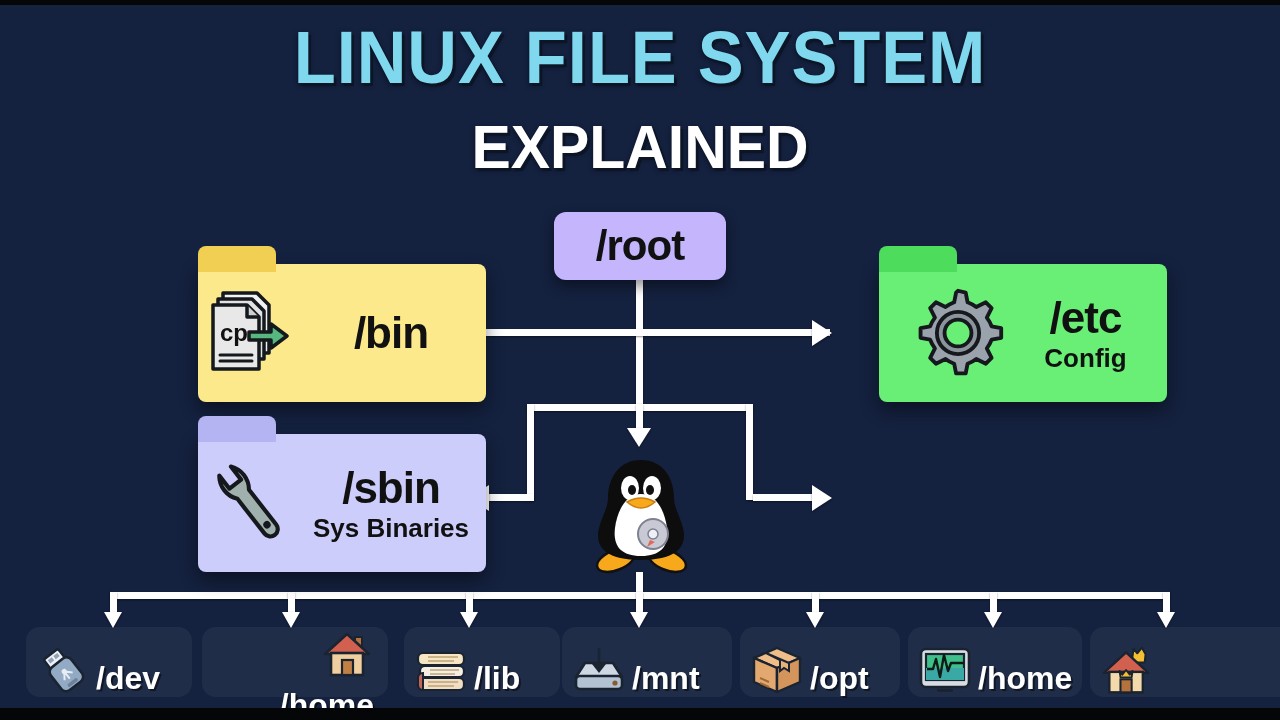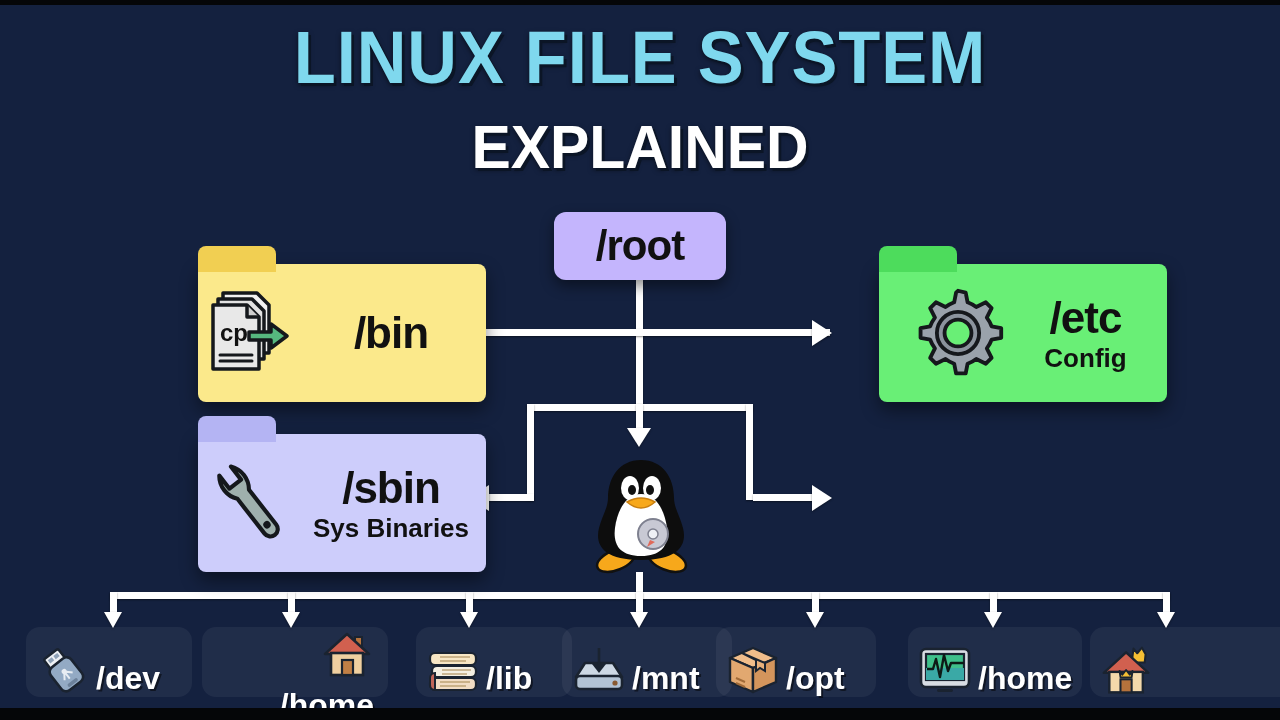--- a/index.html
+++ b/index.html
@@ -261,21 +261,21 @@
       <svg width="52" height="50" viewBox="0 0 52 50">
         <rect x="34" y="8" width="7" height="14" fill="#b5723c" stroke="#1a2330" stroke-width="2"></rect>
         <path d="M26 5 L48 25 H4 Z" fill="#d1604f" stroke="#1a2330" stroke-width="2.6" stroke-linejoin="round"></path>
         <rect x="10" y="24" width="32" height="22" fill="#f0d0a0" stroke="#1a2330" stroke-width="2.6"></rect>
         <rect x="21" y="31" width="11" height="15" fill="#c07f45" stroke="#1a2330" stroke-width="2.2"></rect>
       </svg>
     </div>
     <div class="lbl">/home</div>
   </div>
 
-  <div class="chip" style="left:416px; width:156px;">
+  <div class="chip" style="left:404px; width:156px;">
     <div class="ico">
       <svg width="54" height="50" viewBox="0 0 54 50">
         <g stroke="#1a2330" stroke-width="2.2">
           <rect x="4" y="8" width="46" height="12" rx="5" fill="#f7e6c4"></rect>
           <rect x="6" y="21" width="44" height="11" rx="5" fill="#f4efe2"></rect>
           <rect x="4" y="33" width="46" height="12" rx="5" fill="#f1dcc4"></rect>
         </g>
         <g stroke="#b5996a" stroke-width="1.3">
           <line x1="14" y1="12" x2="44" y2="12"></line>
             <line x1="14" y1="16" x2="40" y2="16"></line>
@@ -296,21 +296,21 @@
         <path d="M13 18 h28 l9 14 H4 Z" fill="#cdd8e4" stroke="#1a2330" stroke-width="2.6" stroke-linejoin="round"></path>
         <rect x="4" y="31" width="46" height="13" rx="4" fill="#b3c3d4" stroke="#1a2330" stroke-width="2.6"></rect>
         <circle cx="43" cy="38" r="2.6" fill="#8a5a30"></circle>
         <path d="M27 3 v18" stroke="#1a2330" stroke-width="2.6"></path>
         <path d="M27 28 l-7 -9 h14 z" fill="#1a2330"></path>
       </svg>
     </div>
     <div class="lbl">/mnt</div>
   </div>
 
-  <div class="chip" style="left:716px; width:160px;">
+  <div class="chip" style="left:740px; width:160px;">
     <div class="ico">
       <svg width="54" height="52" viewBox="0 0 54 52">
         <path d="M27 4 L50 14 L27 24 L4 14 Z" fill="#f0bd8a" stroke="#1a2330" stroke-width="2.4" stroke-linejoin="round"></path>
         <path d="M4 14 V38 L27 48 V24 Z" fill="#e2a870" stroke="#1a2330" stroke-width="2.4" stroke-linejoin="round"></path>
         <path d="M50 14 V38 L27 48 V24 Z" fill="#d4955c" stroke="#1a2330" stroke-width="2.4" stroke-linejoin="round"></path>
         <path d="M16 9 L39 19 L39 27 L34 24 L30 27 L30 16 Z" fill="#e8b07a" stroke="#1a2330" stroke-width="2"></path>
         <g stroke="#a06a38" stroke-width="2">
             <line x1="10" y1="34" x2="19" y2="38"></line>
             <line x1="10" y1="39" x2="19" y2="43"></line>
           </g>

